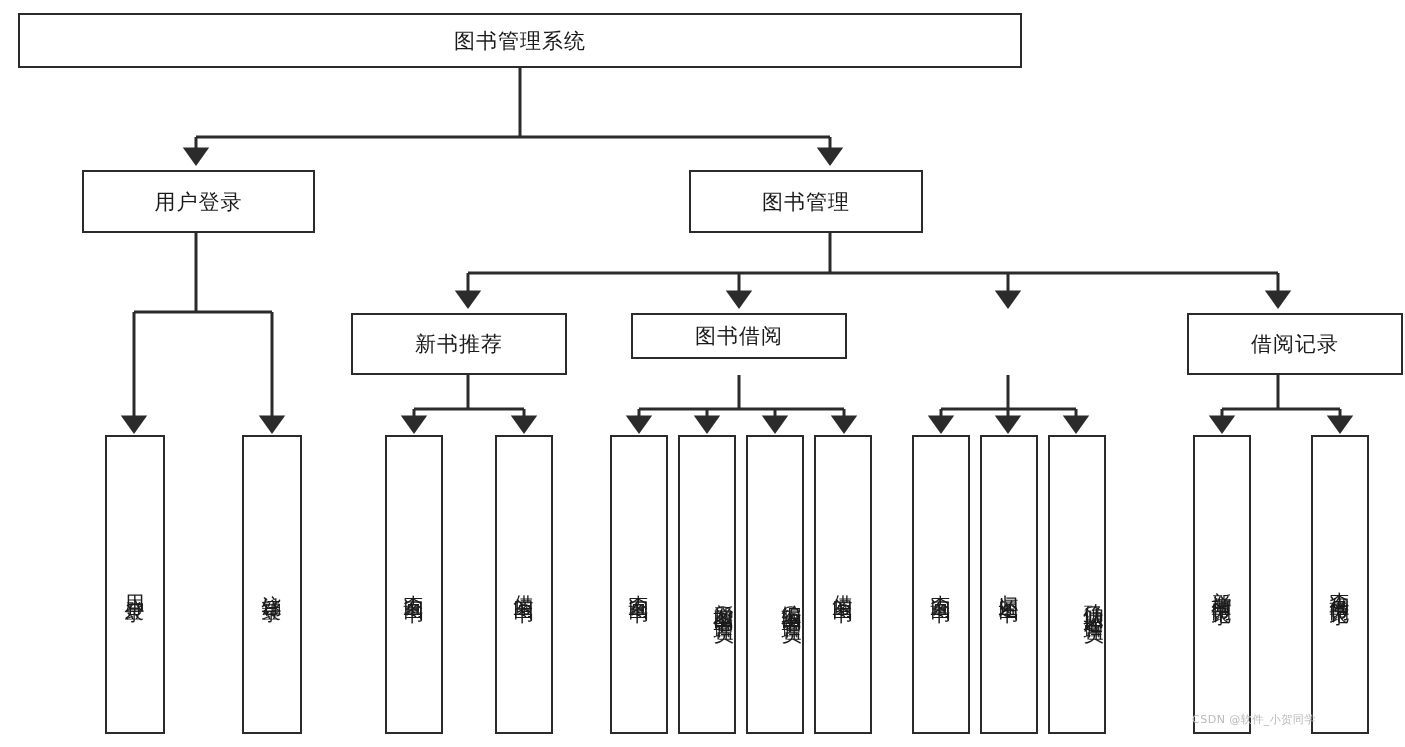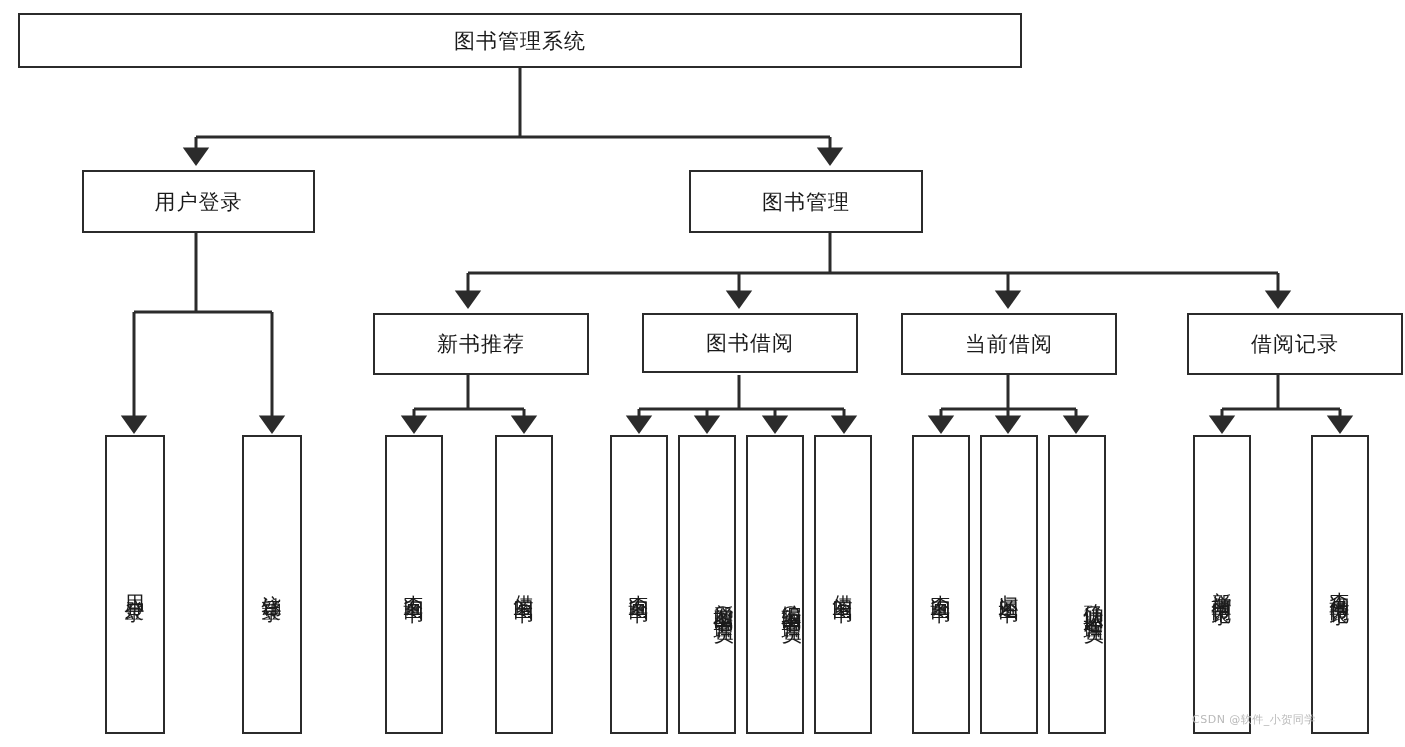--- a/index.html
+++ b/index.html
@@ -71,23 +71,22 @@
       <path d="M1222,409 L1222,428" marker-end="url(#ah)"></path>
       <path d="M1340,409 L1340,428" marker-end="url(#ah)"></path>
     </g>
   </svg>
 
   <div class="node h" style="left:18px;top:13px;width:1004px;height:55px;">图书管理系统</div>
 
   <div class="node h" style="left:82px;top:170px;width:233px;height:63px;">用户登录</div>
   <div class="node h" style="left:689px;top:170px;width:234px;height:63px;">图书管理</div>
 
-  <div class="node h" style="left:373px;top:313px;width:216px;height:62px;">新书推荐</div>
-  <div class="node h" style="left:631px;top:313px;width:216px;height:60px;margin-left:11px;">图书借阅</div>
-  <div class="node h" style="left:901px;top:313px;width:216px;height:62px;">当前借阅</div>
+  <div class="node h" style="left:351px;top:313px;width:216px;height:62px;">新书推荐</div>
+  <div class="node h" style="left:631px;top:313px;width:216px;height:46px;">图书借阅</div>
   <div class="node h" style="left:1171px;top:313px;width:216px;height:62px;margin-left:16px;">借阅记录</div>
 
   <div class="node v mid" style="left:105px;top:435px;width:60px;height:299px;">用户登录</div>
   <div class="node v mid" style="left:242px;top:435px;width:60px;height:299px;">注销登录</div>
 
   <div class="node v mid" style="left:385px;top:435px;width:58px;height:299px;">查询图书</div>
   <div class="node v mid" style="left:495px;top:435px;width:58px;height:299px;">借阅图书</div>
 
   <div class="node v mid" style="left:610px;top:435px;width:58px;height:299px;">查询图书</div>
   <div class="node v" style="left:678px;top:435px;width:58px;height:299px;">新增图书（管理员）</div>

